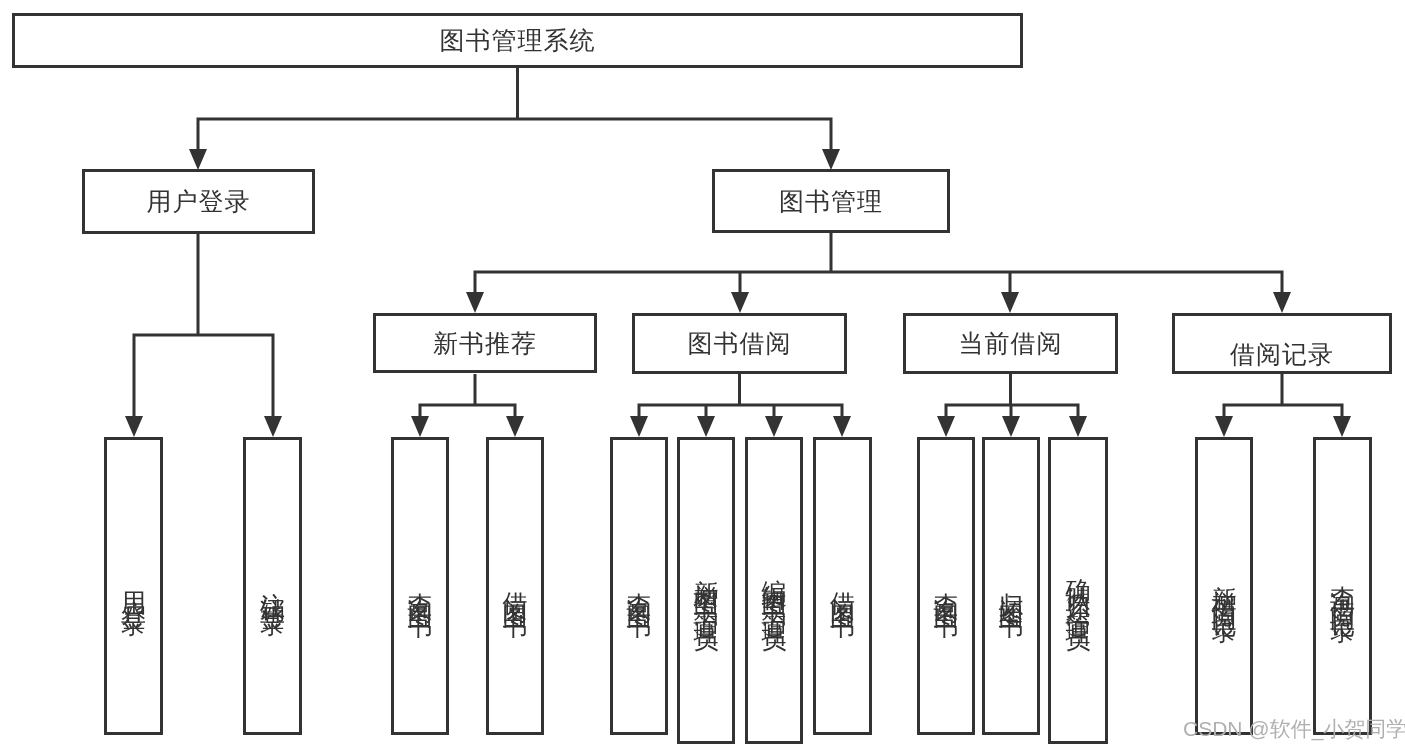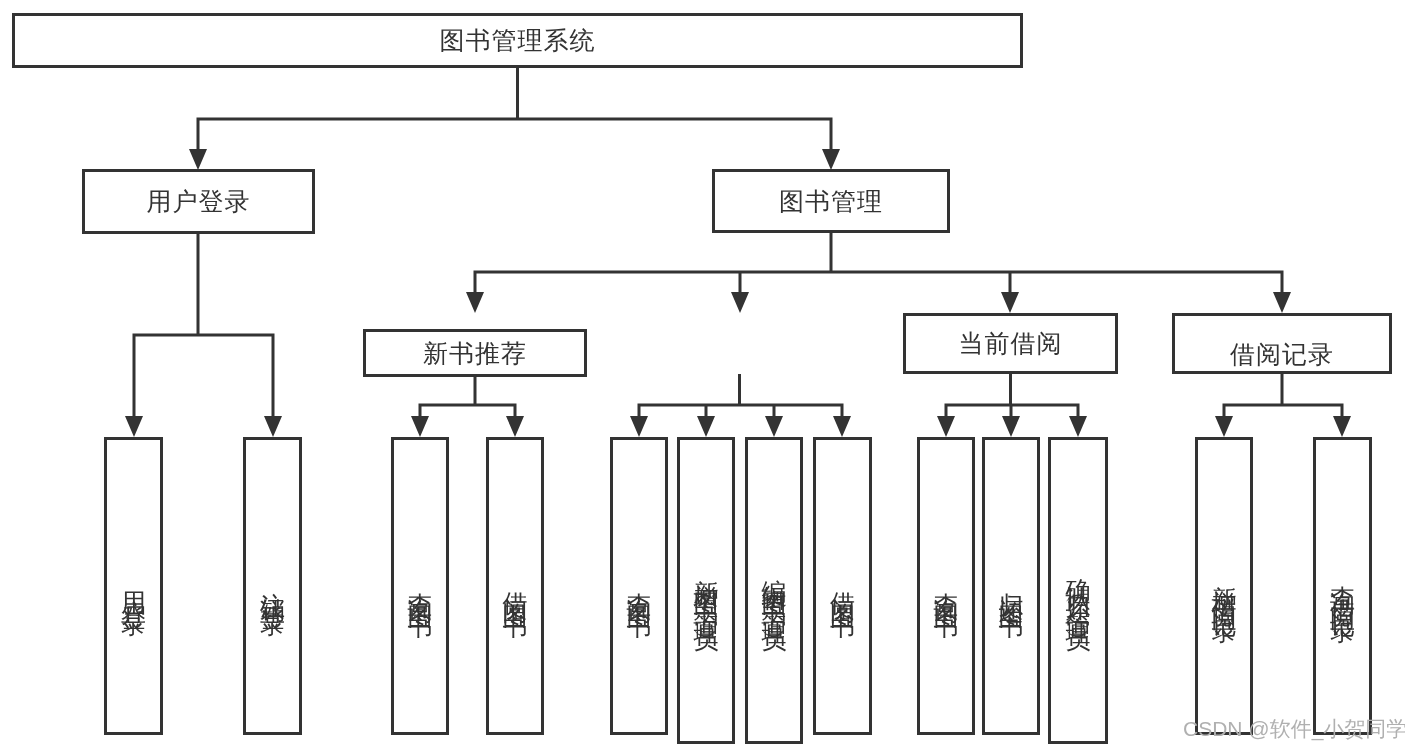--- a/index.html
+++ b/index.html
@@ -119,22 +119,25 @@
     <span class="hlabel">图书管理系统</span>
   </div>
 
   <div class="node" style="left:82px; top:169px; width:233px; height:65px;">
     <span class="hlabel">用户登录</span>
   </div>
   <div class="node" style="left:712px; top:169px; width:238px; height:64px;">
     <span class="hlabel">图书管理</span>
   </div>
 
-  <div class="node" style="left:363px; top:313px; width:224px; height:48px;margin-top:16px;">
+  <div class="node" style="left:373px; top:313px; width:224px; height:60px;">
     <span class="hlabel">新书推荐</span>
+  </div>
+  <div class="node" style="left:632px; top:313px; width:215px; height:61px;">
+    <span class="hlabel">图书借阅</span>
   </div>
   <div class="node" style="left:903px; top:313px; width:215px; height:61px;text-align:right;">
     <span class="hlabel">当前借阅</span>
   </div>
   <div class="node" style="left:1172px; top:313px; width:220px; height:61px;align-items:flex-end;">
     <span class="hlabel">借阅记录</span>
   </div>
 
   <div class="node" style="left:104px; top:437px; width:59px; height:298px;">
     <span class="vlabel">用户登录</span>

